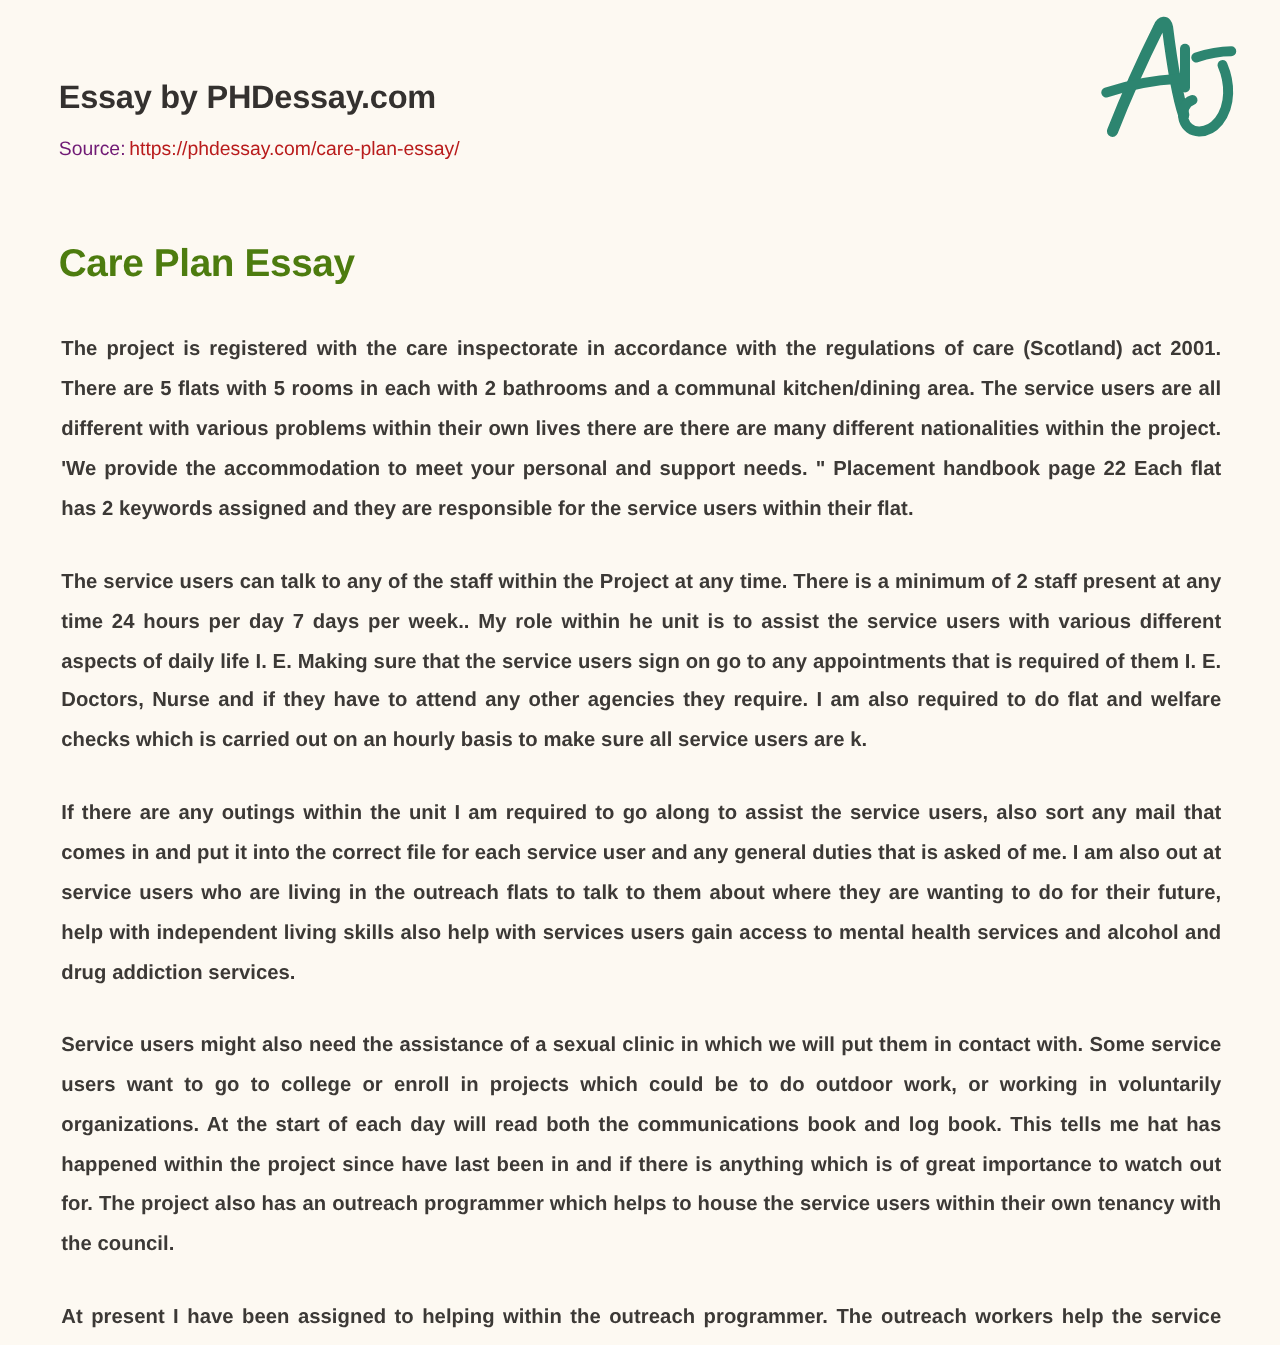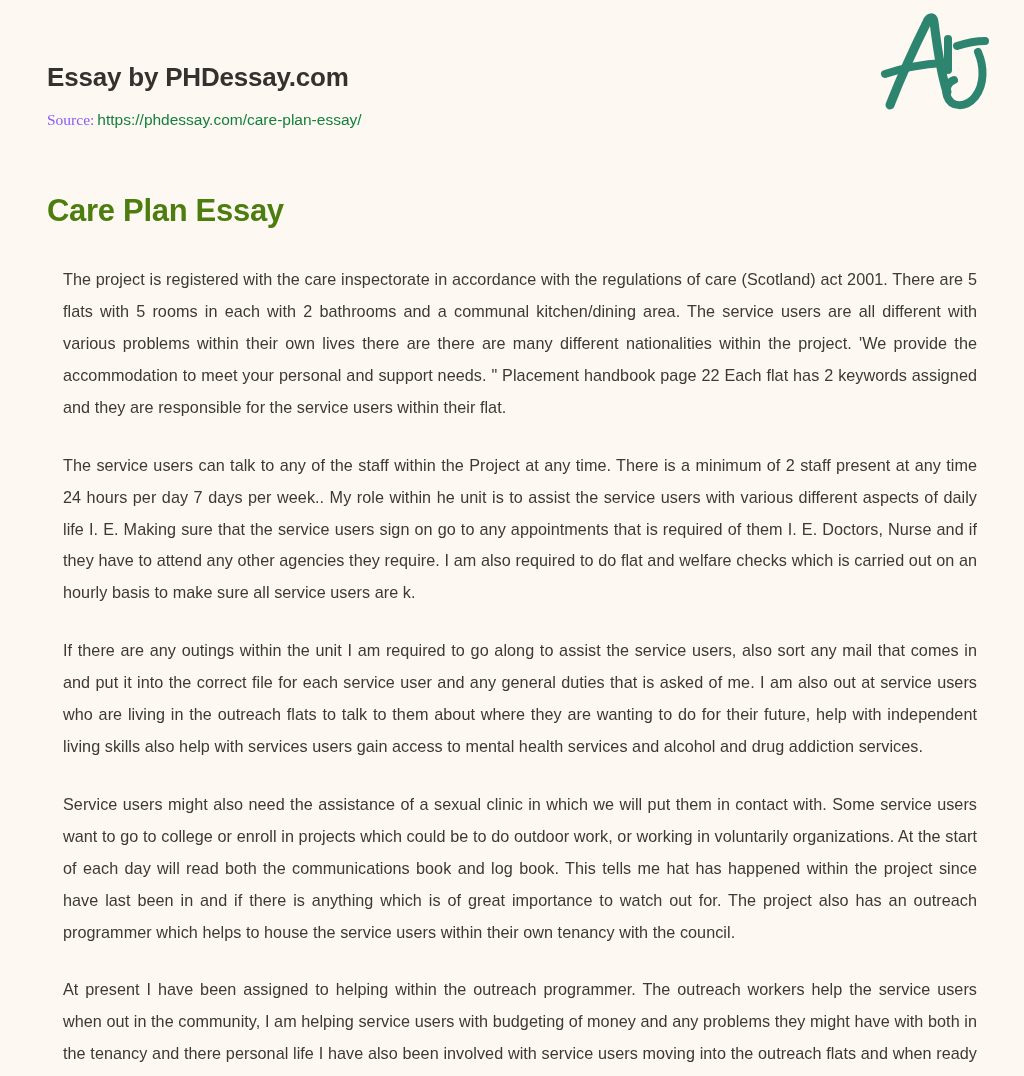--- a/index.html
+++ b/index.html
@@ -40,25 +40,24 @@
     margin: 0;
   }
 
   .source-line {
     margin-top: 18px;
     font-size: 15.5px;
     line-height: 1.2;
     white-space: nowrap;
   }
   .source-label {
-    color: #8b5cf6;
-    font-family: Liberation Serif, serif;
+    color: #701a75;
   }
   .source-link {
-    color: #15803d;
+    color: #b91c1c;
     text-decoration: none;
     margin-left: 3px;
   }
 
   .logo {
     position: absolute;
     top: 8px;
     right: -25px;
     width: 125px;
     height: 105px;
@@ -74,26 +73,27 @@
     letter-spacing: -0.3px;
     color: #4d7c0f;
     line-height: 1.2;
   }
 
   .body-copy {
     padding-top: 35px;
   }
 
   .body-copy p {
-    margin: 0 0 26px 16px;
+    margin: 0 0 26px 2px;
     font-size: 16.2px;
     line-height: 1.97;
     text-align: justify;
     color: #3c3936;
     letter-spacing: 0.05px;
+    font-weight: bold;
   }
   .body-copy p:last-child {
     margin-bottom: 0;
   }
 </style>
 </head>
 <body>
 
 <div class="page">
 

